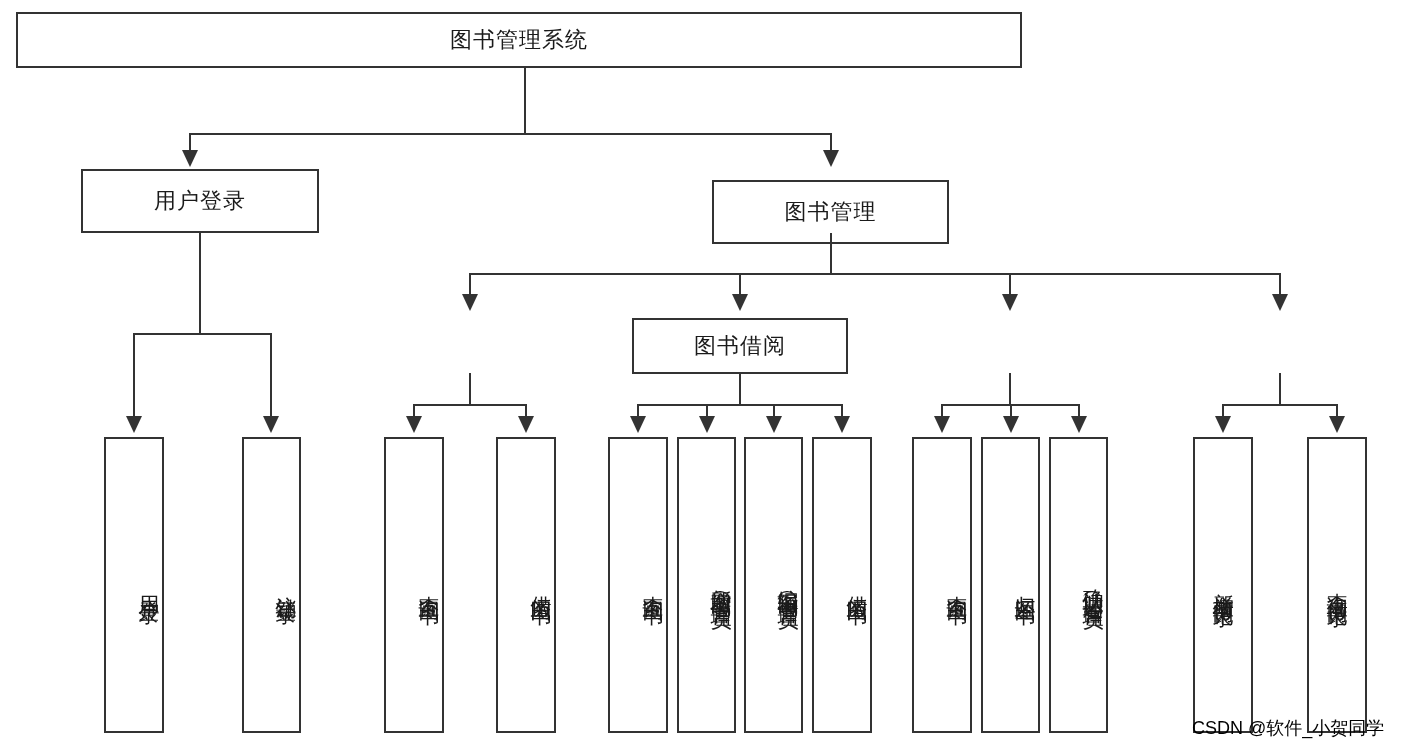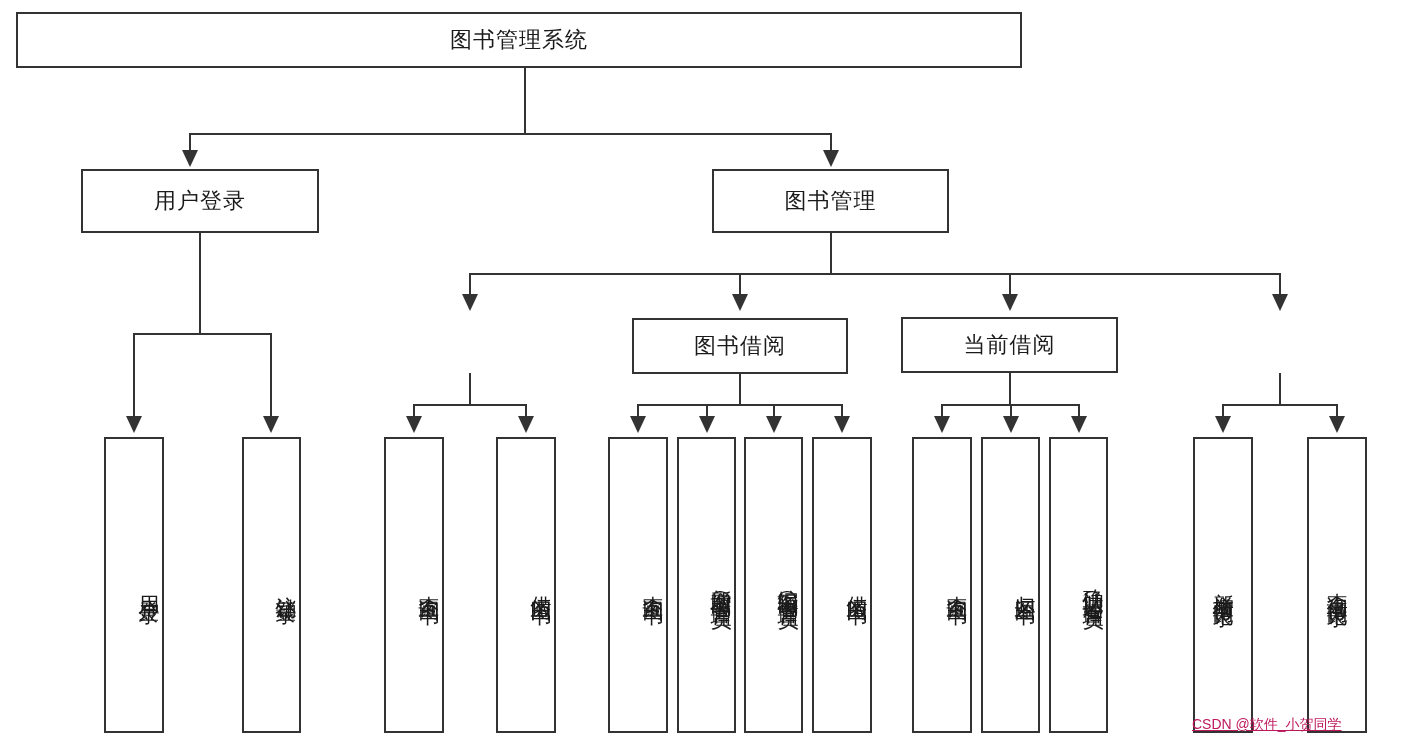--- a/index.html
+++ b/index.html
@@ -59,25 +59,24 @@
   .arrow {
     position: absolute;
     width: 0;
     height: 0;
     border-left: 8px solid transparent;
     border-right: 8px solid transparent;
     border-top: 17px solid #333333;
   }
   .watermark {
     position: absolute;
-    color: #be185d;
-    font-size: 14px;
+    color: #000000;
+    font-size: 18px;
     white-space: nowrap;
     user-select: none;
-    text-decoration: underline;
   }
 </style>
 </head>
 <body>
 
 <div id="canvas">
 
   <div class="node h root" style="left:16px; top:12px; width:1006px; height:56px;">
     <span>图书管理系统</span>
   </div>
@@ -87,21 +86,21 @@
   <div class="conn hline" style="left:189px; top:133px; width:643px; height:2px;"></div>
 
   <div class="conn vline" style="left:189px; top:133px; width:2px; height:20px;"></div>
   <div class="arrow" style="left:182px; top:150px;"></div>
   <div class="conn vline" style="left:830px; top:133px; width:2px; height:20px;"></div>
   <div class="arrow" style="left:823px; top:150px;"></div>
 
   <div class="node h" style="left:81px; top:169px; width:238px; height:64px;">
     <span>用户登录</span>
   </div>
-  <div class="node h" style="left:712px; top:169px; width:237px; height:64px;text-align:center;">
+  <div class="node h" style="left:712px; top:180px; width:237px; height:64px;text-align:center;">
     <span>图书管理</span>
   </div>
 
   <div class="conn vline" style="left:199px; top:233px; width:2px; height:101px;"></div>
   <div class="conn hline" style="left:133px; top:333px; width:139px; height:2px;"></div>
   <div class="conn vline" style="left:133px; top:333px; width:2px; height:85px;"></div>
   <div class="arrow" style="left:126px; top:416px;"></div>
   <div class="conn vline" style="left:270px; top:333px; width:2px; height:85px;"></div>
   <div class="arrow" style="left:263px; top:416px;"></div>
 
@@ -122,23 +121,20 @@
   <div class="arrow" style="left:732px; top:294px;"></div>
 
   <div class="conn vline" style="left:1009px; top:273px; width:2px; height:24px;"></div>
   <div class="arrow" style="left:1002px; top:294px;"></div>
 
   <div class="conn vline" style="left:1279px; top:273px; width:2px; height:24px;"></div>
   <div class="arrow" style="left:1272px; top:294px;"></div>
 
   <div class="node h" style="left:632px; top:318px; width:216px; height:56px;">
     <span>图书借阅</span>
-  </div>
-  <div class="node h" style="left:901px; top:317px; width:217px; height:56px;">
-    <span>当前借阅</span>
   </div>
 
   <div class="conn vline" style="left:469px; top:373px; width:2px; height:32px;"></div>
   <div class="conn hline" style="left:413px; top:404px; width:114px; height:2px;"></div>
   <div class="conn vline" style="left:413px; top:404px; width:2px; height:14px;"></div>
   <div class="arrow" style="left:406px; top:416px;"></div>
   <div class="conn vline" style="left:525px; top:404px; width:2px; height:14px;"></div>
   <div class="arrow" style="left:518px; top:416px;"></div>
 
   <div class="node v" style="left:384px; top:437px; width:60px; height:296px;">

